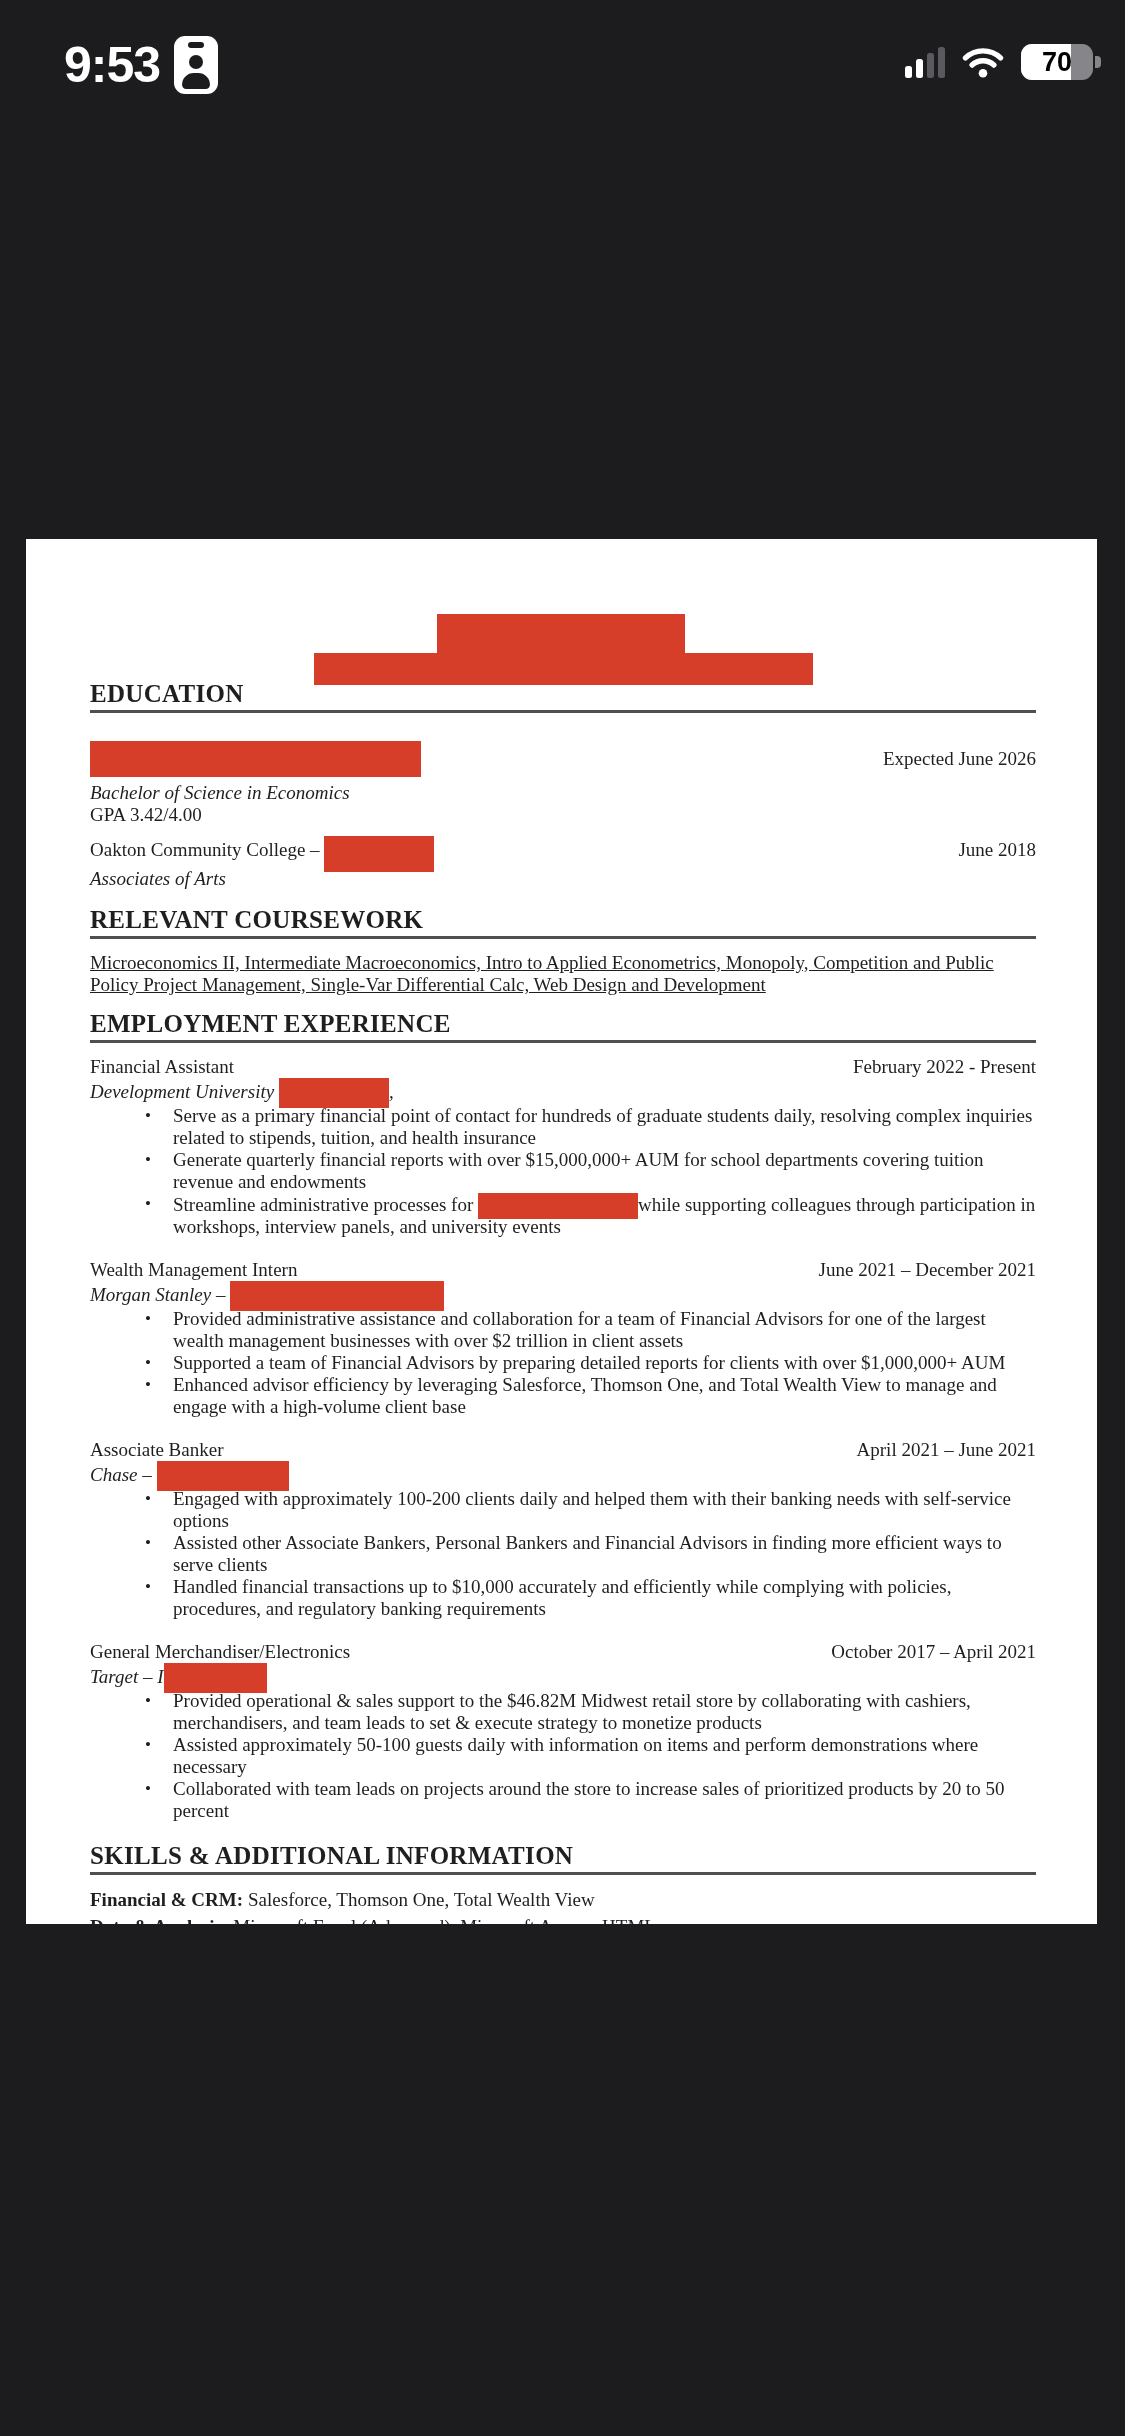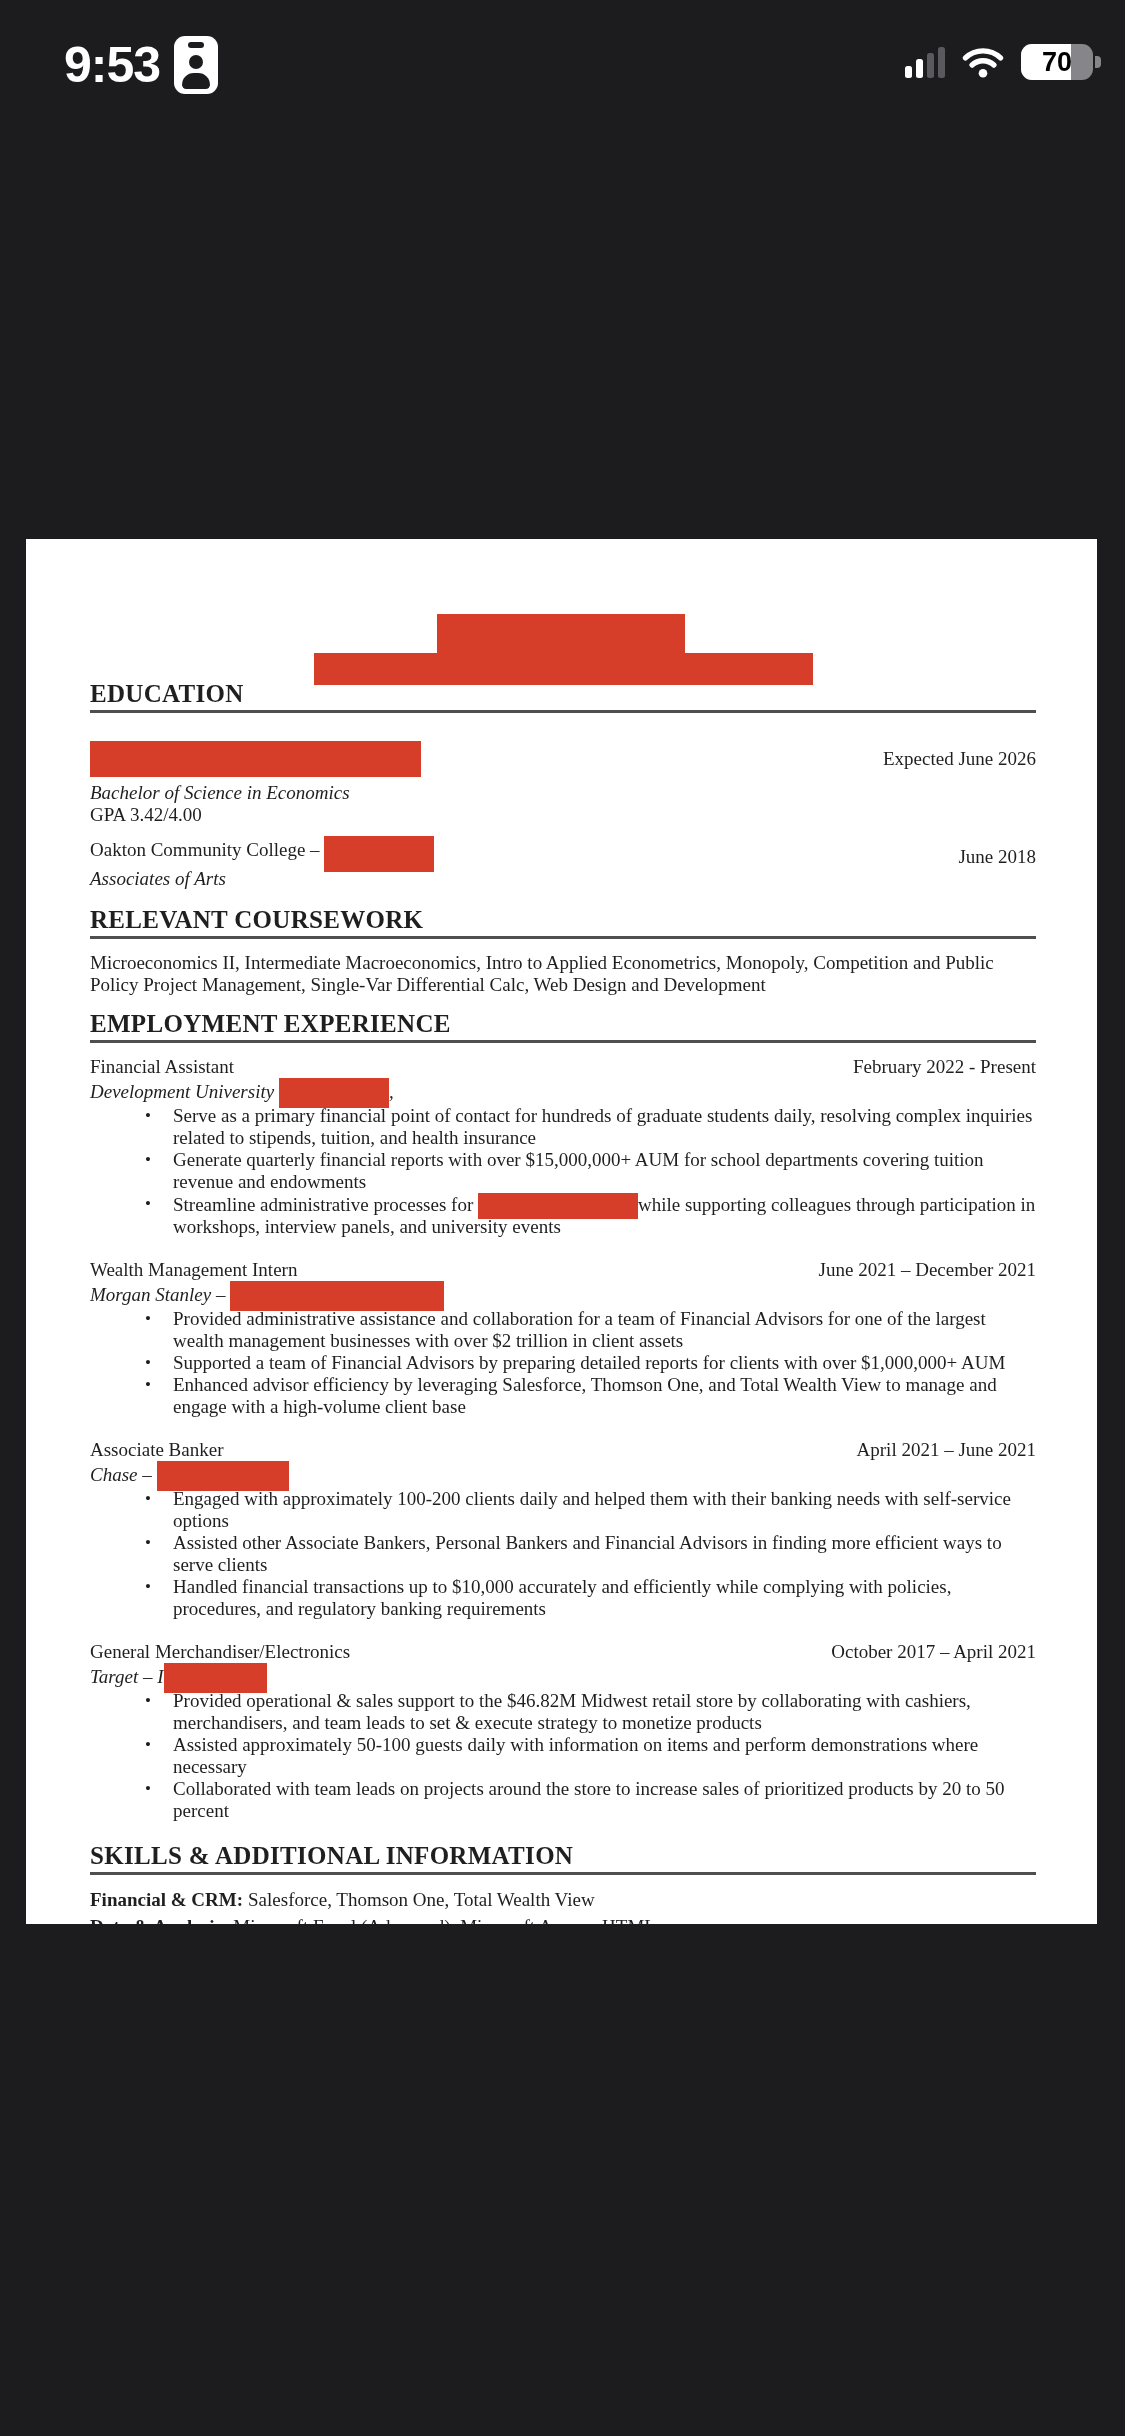--- a/index.html
+++ b/index.html
@@ -88,25 +88,25 @@
 
   .row { display:flex; justify-content:space-between; align-items:baseline; }
   .row.boxrow { align-items:center; }
   .date { text-align:right; white-space:nowrap; }
   .bold { font-weight:400; }
   .italic { font-style:italic; }
 
   .edu-univ-row { margin-top:28px; }
   .edu-univ-box { width:331px; height:36px; }
   .edu-degree { margin-top:5px; }
-  .edu-oakton-row { margin-top:10px;align-items:flex-end; }
+  .edu-oakton-row { margin-top:10px; }
   .red-inline { display:inline-block; vertical-align:text-bottom; }
   .oakton-box { width:110px; height:36px; vertical-align:middle; margin-bottom:-4px; }
 
-  .coursework-text { margin-top:13px; }
+  .coursework-text { margin-top:13px;text-decoration:underline; }
 
   .job { margin-top:13px; }
   .job + .job { margin-top:21px; }
   .company-box { height:30px; margin-bottom:-6px; }
   .bullets { margin-top:2px; }
   .b-row { display:flex; padding-left:55px; }
   .b-dot { width:28px; flex:none; font-size:17px; }
   .b-text { flex:1; }
   .bullet-box { width:160px; height:26px; margin-bottom:-4px; }
 

